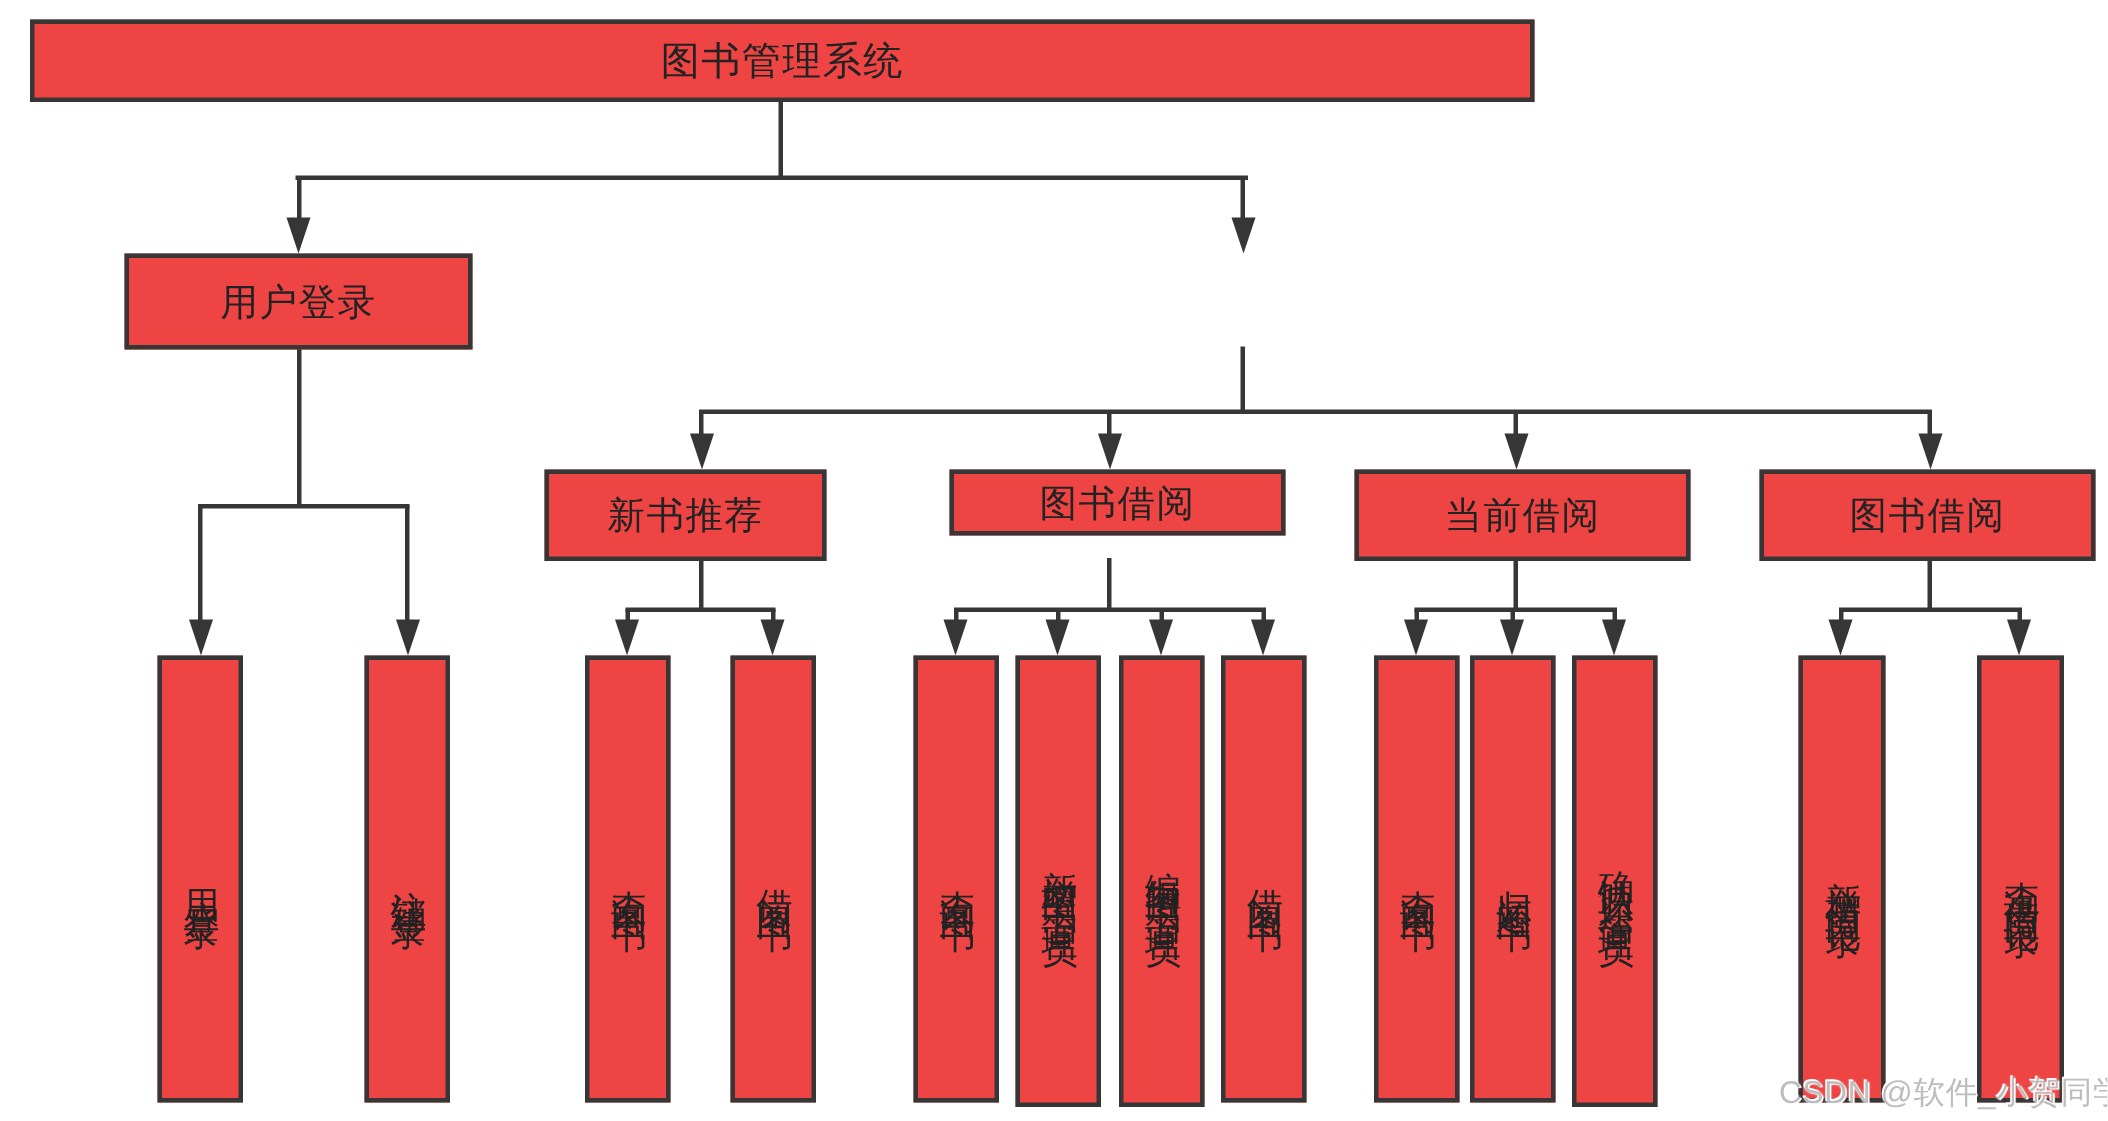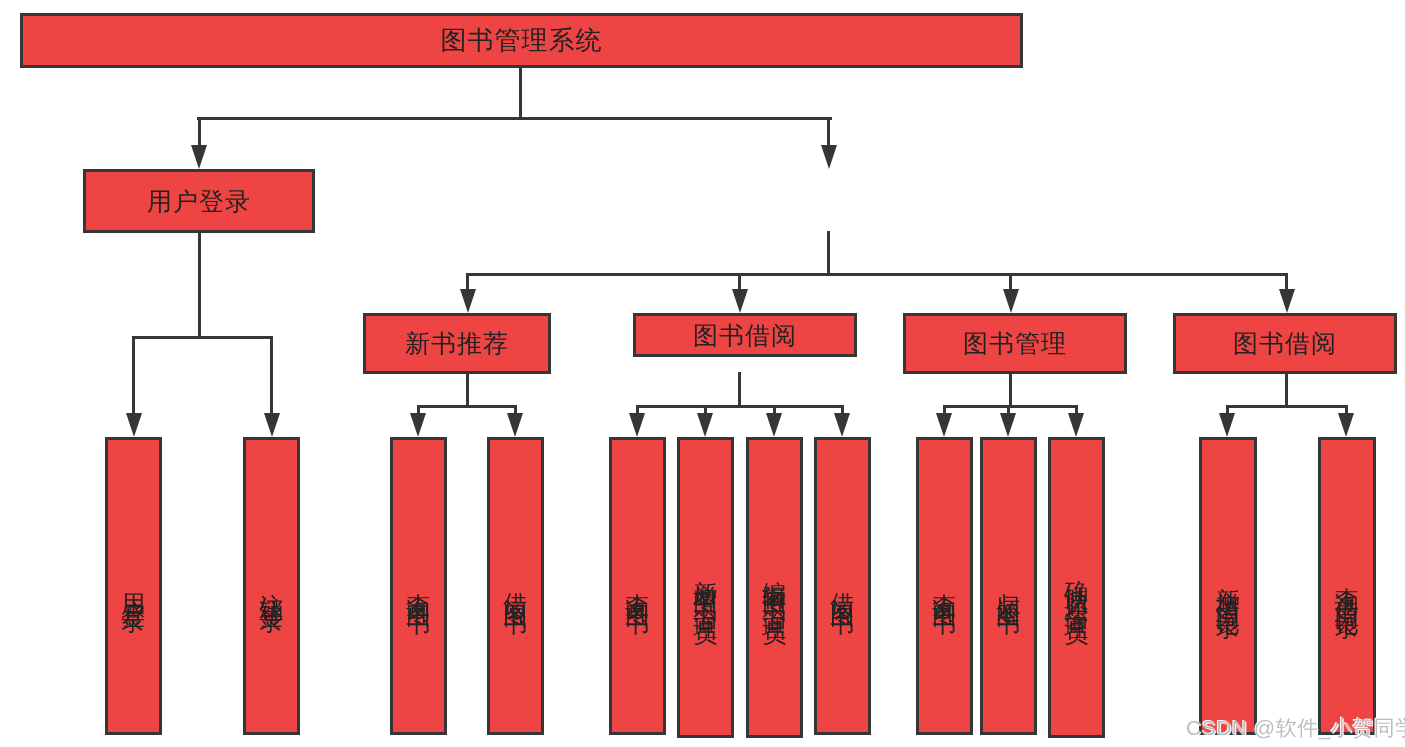--- a/index.html
+++ b/index.html
@@ -98,21 +98,21 @@
   <i class="arr" style="left:1219px;top:413px"></i>
   <i class="vl" style="left:1345px;top:406px;height:9px"></i>
   <i class="arr" style="left:1338px;top:413px"></i>
 
   <div class="node root" style="left:20px;top:13px;width:1003px;height:55px">图书管理系统</div>
 
   <div class="node" style="left:83px;top:169px;width:232px;height:64px">用户登录</div>
 
   <div class="node" style="left:363px;top:313px;width:188px;height:61px">新书推荐</div>
   <div class="node" style="left:633px;top:313px;width:224px;height:44px">图书借阅</div>
-  <div class="node" style="left:903px;top:313px;width:224px;height:61px">图书管理</div>
+  <div class="node" style="left:903px;top:313px;width:224px;height:61px">当前借阅</div>
   <div class="node" style="left:1173px;top:313px;width:224px;height:61px">图书借阅</div>
 
   <div class="node vert" style="left:105px;top:437px;width:57px;height:298px">用户登录</div>
   <div class="node vert" style="left:243px;top:437px;width:57px;height:298px">注销登录</div>
 
   <div class="node vert" style="left:390px;top:437px;width:57px;height:298px">查询图书</div>
   <div class="node vert" style="left:487px;top:437px;width:57px;height:298px">借阅图书</div>
 
   <div class="node vert" style="left:609px;top:437px;width:57px;height:298px">查询图书</div>
   <div class="node vert" style="left:677px;top:437px;width:57px;height:301px">新增图书（管理员）</div>

